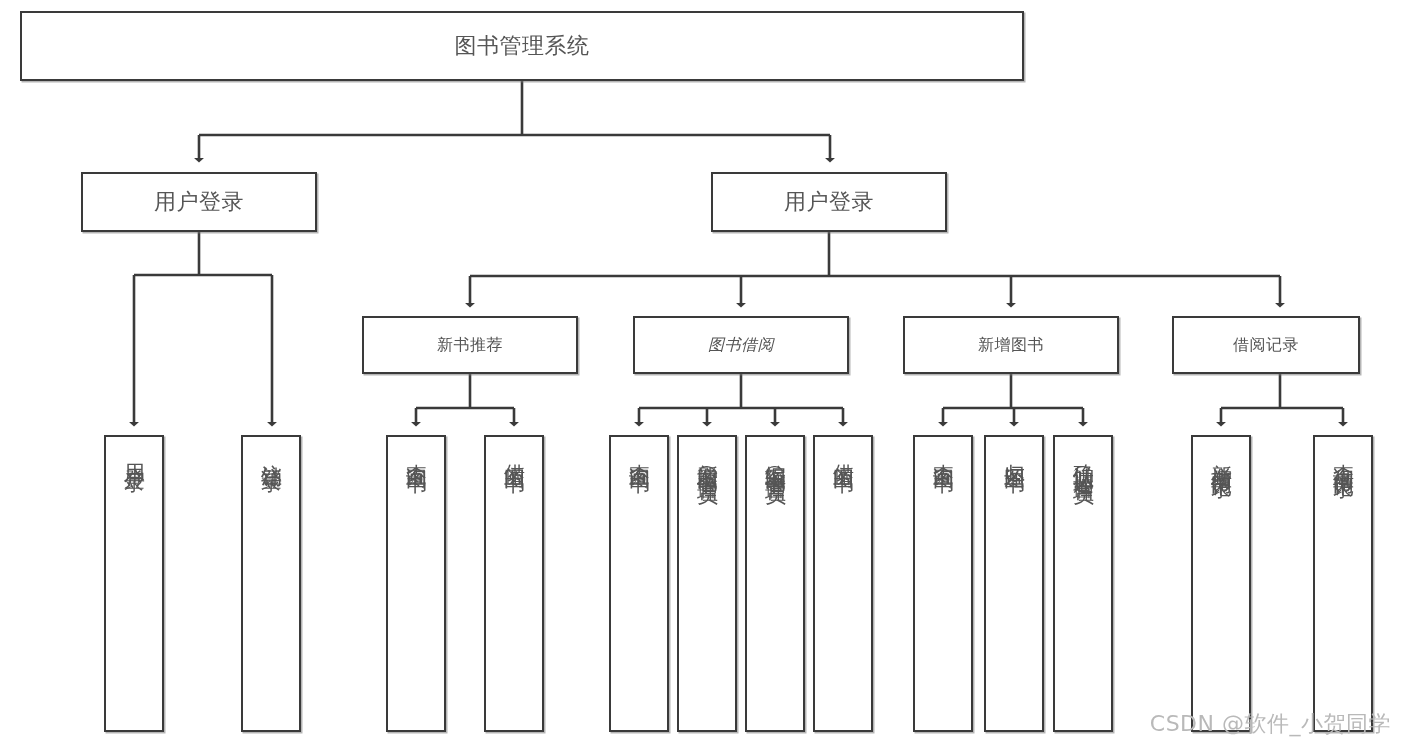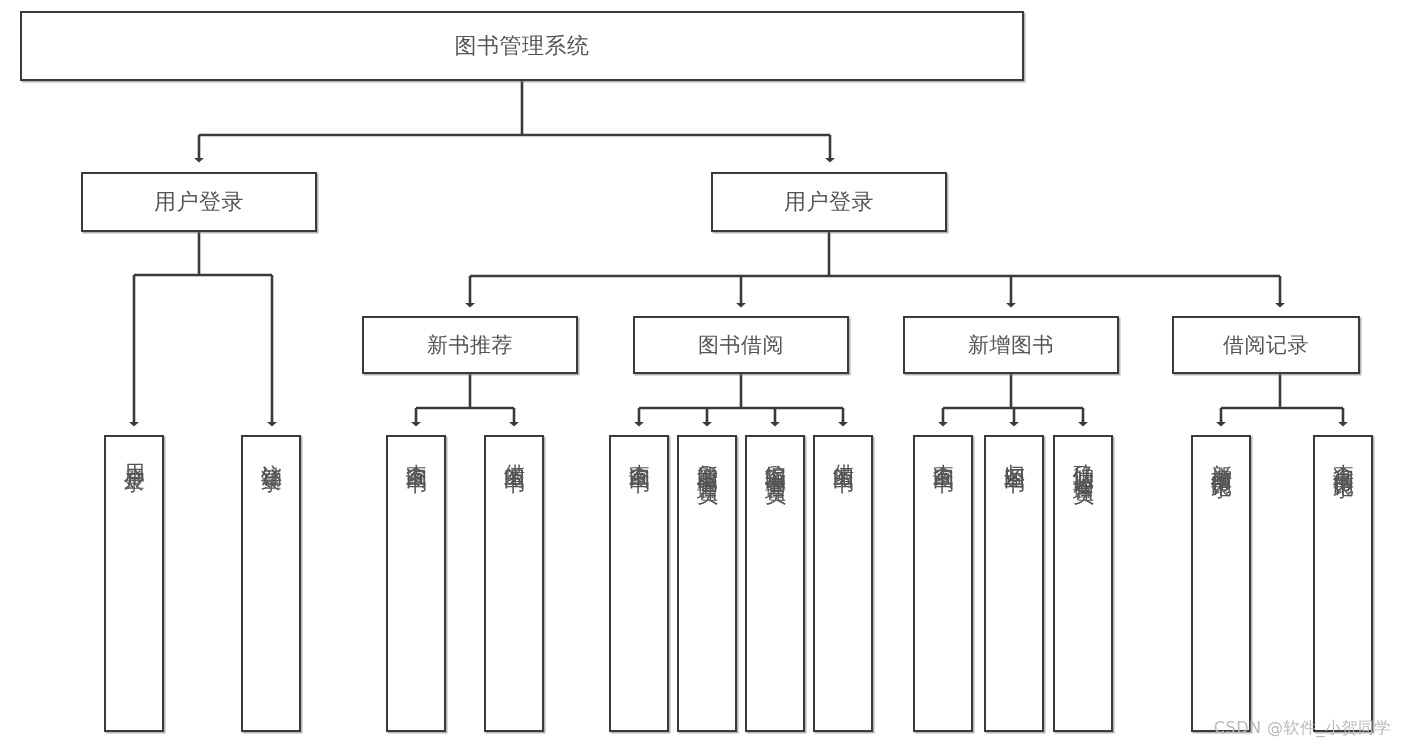--- a/index.html
+++ b/index.html
@@ -31,21 +31,21 @@
     box-sizing: border-box;
     border: 2px solid #3a3a3a;
     background: #ffffff;
     display: flex;
     align-items: center;
     justify-content: center;
     box-shadow: 1.5px 1.5px 0 rgba(120,120,120,0.55);
   }
   .node .label {
     color: #555555;
-    font-size: 21px;
+    font-size: 16px;
     line-height: 1.28;
     letter-spacing: 0.5px;
     text-align: center;
     white-space: nowrap;
   }
   .node.vertical {
     align-items: flex-start;
     justify-content: center;
     padding-top: 10px;
   }
@@ -58,21 +58,21 @@
     line-height: 1;
   }
   .node.root .label,
   .node.level2 .label {
     font-size: 22px;
   }
   .watermark {
     position: absolute;
     right: 14px;
     bottom: 8px;
-    font-size: 16px;
+    font-size: 22px;
     color: #b9b9b9;
     letter-spacing: 0.5px;
     white-space: nowrap;
     user-select: none;
   }
 </style>
 </head>
 <body>
 
 <div id="canvas">
@@ -134,21 +134,21 @@
   <div class="node level2" style="left:81px;top:172px;width:236px;height:60px;">
     <span class="label">用户登录</span>
   </div>
   <div class="node level2" style="left:711px;top:172px;width:236px;height:60px;">
     <span class="label">用户登录</span>
   </div>
 
   <div class="node level3" style="left:362px;top:316px;width:216px;height:58px;">
     <span class="label">新书推荐</span>
   </div>
-  <div class="node level3" style="left:633px;top:316px;width:216px;height:58px;">
+  <div class="node level3" style="left:633px;top:316px;width:216px;height:58px;font-style:italic;">
     <span class="label">图书借阅</span>
   </div>
   <div class="node level3" style="left:903px;top:316px;width:216px;height:58px;">
     <span class="label">新增图书</span>
   </div>
   <div class="node level3" style="left:1172px;top:316px;width:188px;height:58px;">
     <span class="label">借阅记录</span>
   </div>
 
   <div class="node vertical" style="left:104px;top:435px;width:60px;height:297px;">

